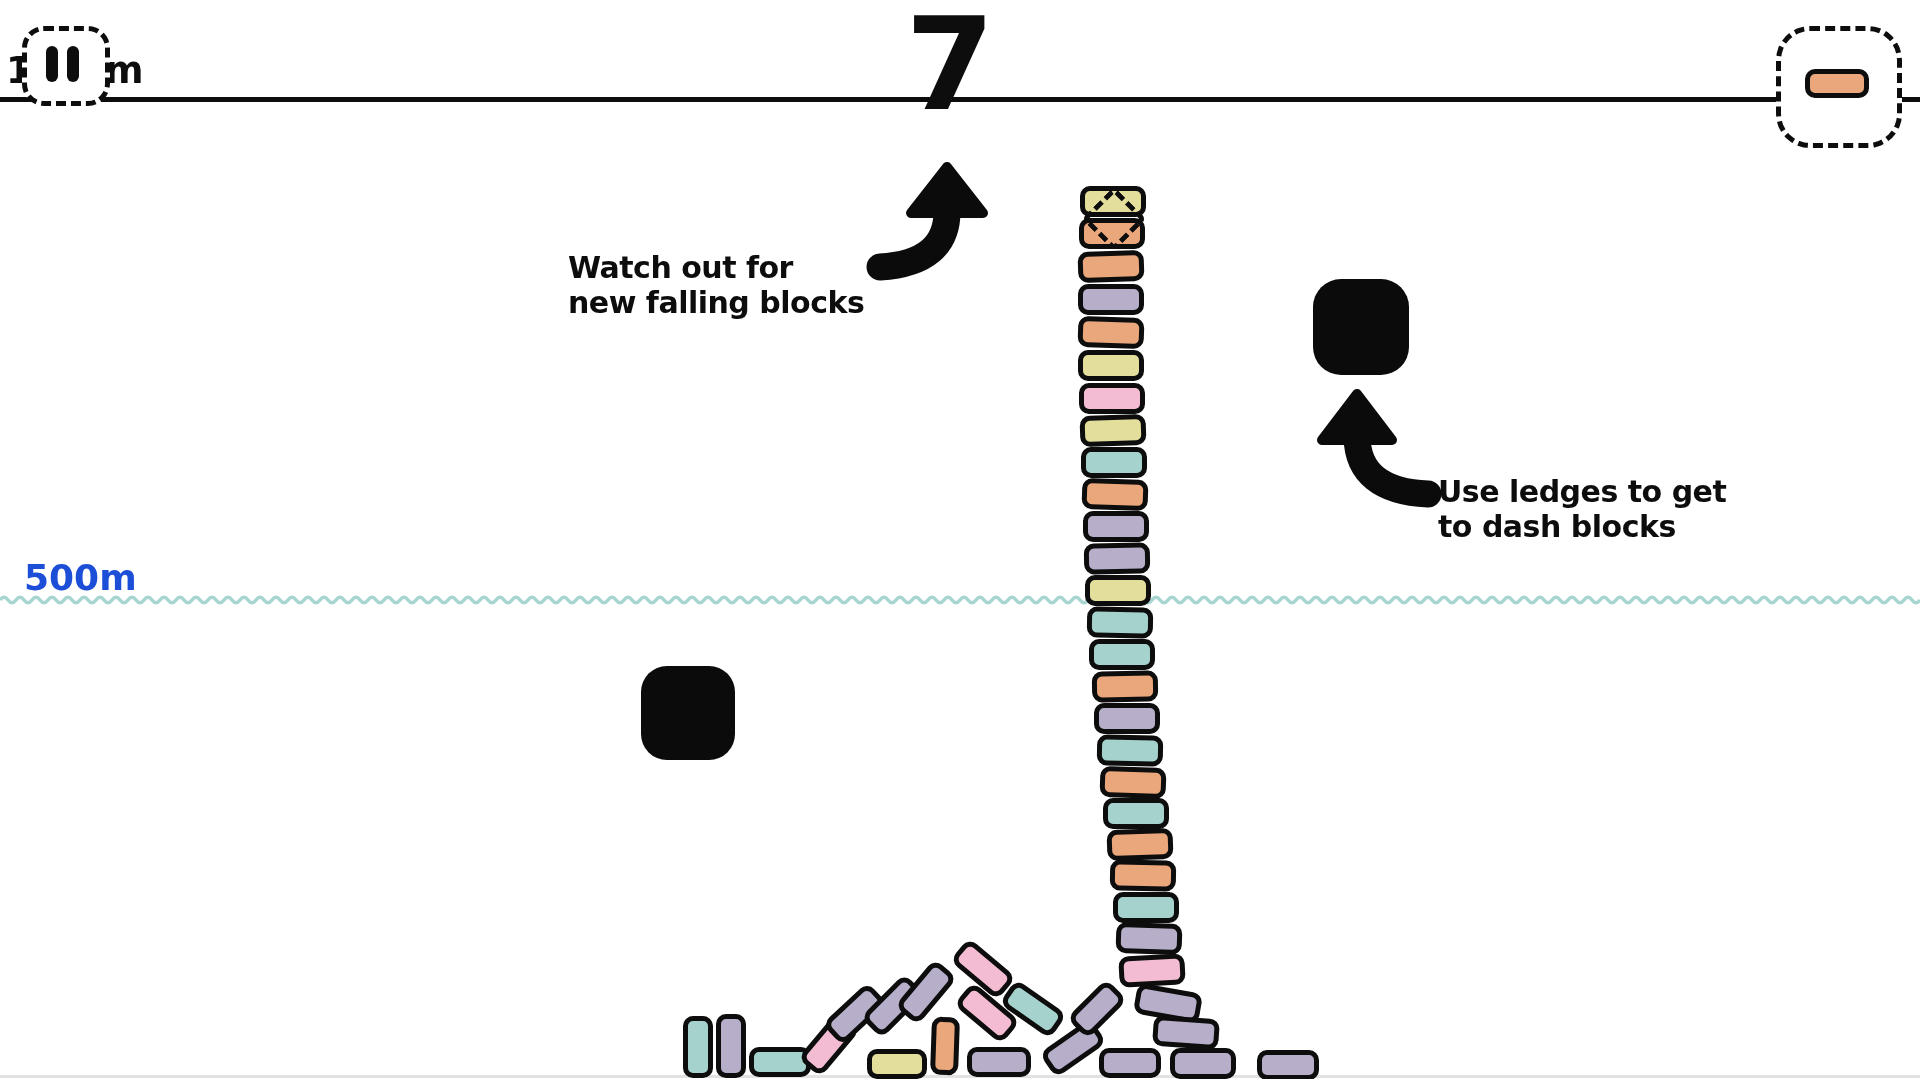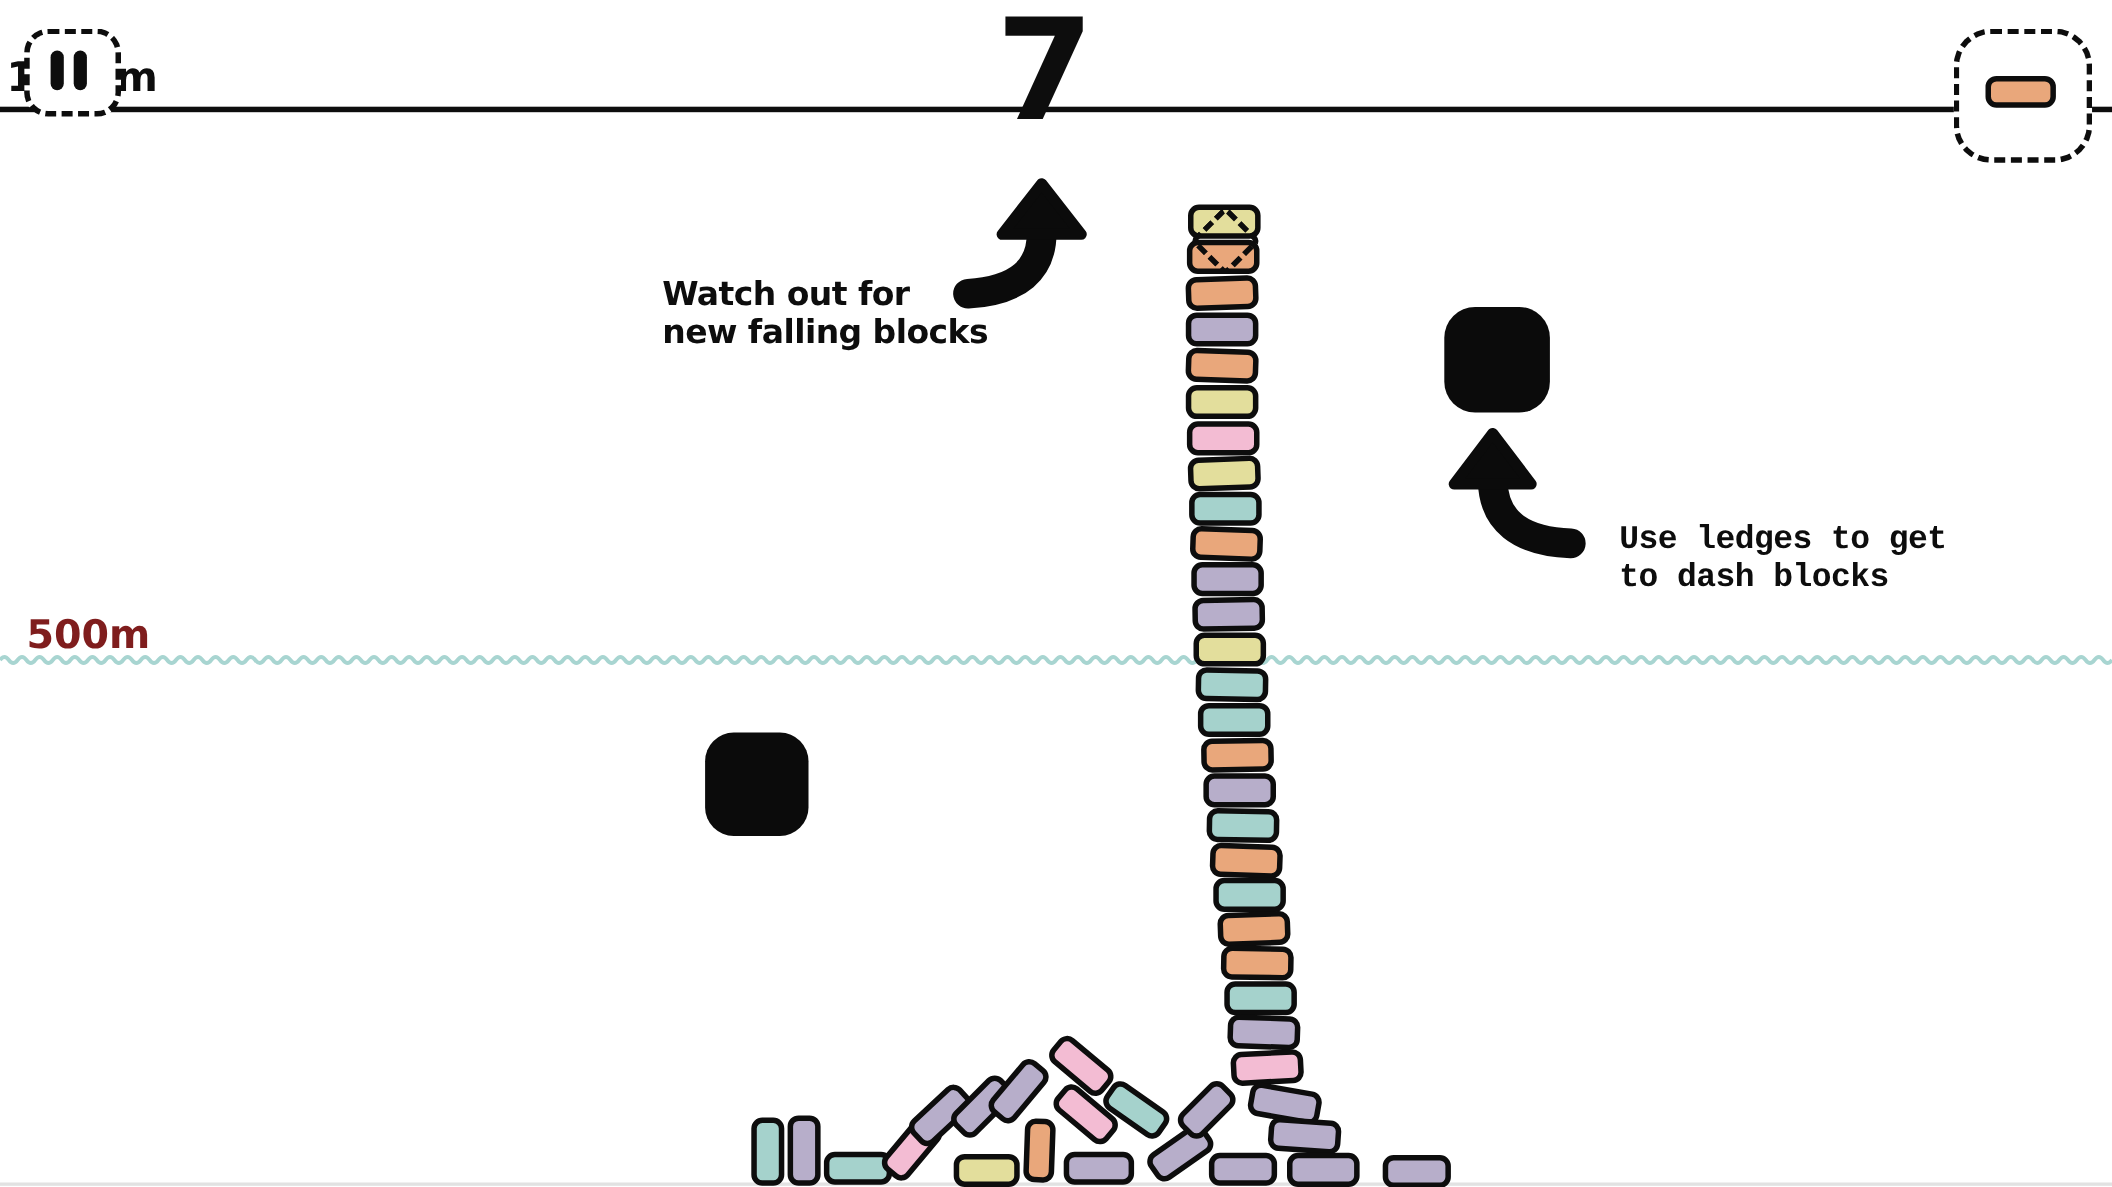--- a/index.html
+++ b/index.html
@@ -44,37 +44,37 @@
     position:absolute;border:5px solid #0d0d0d;border-radius:10px;box-sizing:border-box;z-index:2;
   }
   .ledge{position:absolute;background:#0b0b0b;z-index:2;}
   #diamond-marker{
     position:absolute;left:1091px;top:196px;width:46px;height:46px;border:5px dashed #0d0d0d;
     border-radius:6px;transform:rotate(45deg);box-sizing:border-box;z-index:3;background:transparent;
   }
   
   .tut-text{
     position:absolute;font-size:30px;font-weight:800;color:#0d0d0d;line-height:35px;
-    letter-spacing:-0.5px;z-index:6;white-space:nowrap;margin-left:34px;
+    letter-spacing:-0.5px;z-index:6;white-space:nowrap;
   }
   #tut-falling{left:568px;top:250px;}
-  #tut-ledges{left:1438px;top:474px;font-family:Liberation Mono, monospace;}
+  #tut-ledges{left:1438px;top:474px;}
   #arrow-layer{position:absolute;left:0;top:0;width:1920px;height:1079px;z-index:6;pointer-events:none;}
 </style>
 </head>
 <body>
 
 <div id="stage">
 
   <div id="ground-line"></div>
   <div id="line-1000"></div>
   <svg id="line-500" viewBox="0 0 1920 12" preserveAspectRatio="none">
     <path id="wave-path" fill="none" stroke-width="3.5" stroke="#A8D5D1" d="M0 6 Q 4 0.5 8 6 Q 12 11.5 16 6 Q 20 0.5 24 6 Q 28 11.5 32 6 Q 36 0.5 40 6 Q 44 11.5 48 6 Q 52 0.5 56 6 Q 60 11.5 64 6 Q 68 0.5 72 6 Q 76 11.5 80 6 Q 84 0.5 88 6 Q 92 11.5 96 6 Q 100 0.5 104 6 Q 108 11.5 112 6 Q 116 0.5 120 6 Q 124 11.5 128 6 Q 132 0.5 136 6 Q 140 11.5 144 6 Q 148 0.5 152 6 Q 156 11.5 160 6 Q 164 0.5 168 6 Q 172 11.5 176 6 Q 180 0.5 184 6 Q 188 11.5 192 6 Q 196 0.5 200 6 Q 204 11.5 208 6 Q 212 0.5 216 6 Q 220 11.5 224 6 Q 228 0.5 232 6 Q 236 11.5 240 6 Q 244 0.5 248 6 Q 252 11.5 256 6 Q 260 0.5 264 6 Q 268 11.5 272 6 Q 276 0.5 280 6 Q 284 11.5 288 6 Q 292 0.5 296 6 Q 300 11.5 304 6 Q 308 0.5 312 6 Q 316 11.5 320 6 Q 324 0.5 328 6 Q 332 11.5 336 6 Q 340 0.5 344 6 Q 348 11.5 352 6 Q 356 0.5 360 6 Q 364 11.5 368 6 Q 372 0.5 376 6 Q 380 11.5 384 6 Q 388 0.5 392 6 Q 396 11.5 400 6 Q 404 0.5 408 6 Q 412 11.5 416 6 Q 420 0.5 424 6 Q 428 11.5 432 6 Q 436 0.5 440 6 Q 444 11.5 448 6 Q 452 0.5 456 6 Q 460 11.5 464 6 Q 468 0.5 472 6 Q 476 11.5 480 6 Q 484 0.5 488 6 Q 492 11.5 496 6 Q 500 0.5 504 6 Q 508 11.5 512 6 Q 516 0.5 520 6 Q 524 11.5 528 6 Q 532 0.5 536 6 Q 540 11.5 544 6 Q 548 0.5 552 6 Q 556 11.5 560 6 Q 564 0.5 568 6 Q 572 11.5 576 6 Q 580 0.5 584 6 Q 588 11.5 592 6 Q 596 0.5 600 6 Q 604 11.5 608 6 Q 612 0.5 616 6 Q 620 11.5 624 6 Q 628 0.5 632 6 Q 636 11.5 640 6 Q 644 0.5 648 6 Q 652 11.5 656 6 Q 660 0.5 664 6 Q 668 11.5 672 6 Q 676 0.5 680 6 Q 684 11.5 688 6 Q 692 0.5 696 6 Q 700 11.5 704 6 Q 708 0.5 712 6 Q 716 11.5 720 6 Q 724 0.5 728 6 Q 732 11.5 736 6 Q 740 0.5 744 6 Q 748 11.5 752 6 Q 756 0.5 760 6 Q 764 11.5 768 6 Q 772 0.5 776 6 Q 780 11.5 784 6 Q 788 0.5 792 6 Q 796 11.5 800 6 Q 804 0.5 808 6 Q 812 11.5 816 6 Q 820 0.5 824 6 Q 828 11.5 832 6 Q 836 0.5 840 6 Q 844 11.5 848 6 Q 852 0.5 856 6 Q 860 11.5 864 6 Q 868 0.5 872 6 Q 876 11.5 880 6 Q 884 0.5 888 6 Q 892 11.5 896 6 Q 900 0.5 904 6 Q 908 11.5 912 6 Q 916 0.5 920 6 Q 924 11.5 928 6 Q 932 0.5 936 6 Q 940 11.5 944 6 Q 948 0.5 952 6 Q 956 11.5 960 6 Q 964 0.5 968 6 Q 972 11.5 976 6 Q 980 0.5 984 6 Q 988 11.5 992 6 Q 996 0.5 1000 6 Q 1004 11.5 1008 6 Q 1012 0.5 1016 6 Q 1020 11.5 1024 6 Q 1028 0.5 1032 6 Q 1036 11.5 1040 6 Q 1044 0.5 1048 6 Q 1052 11.5 1056 6 Q 1060 0.5 1064 6 Q 1068 11.5 1072 6 Q 1076 0.5 1080 6 Q 1084 11.5 1088 6 Q 1092 0.5 1096 6 Q 1100 11.5 1104 6 Q 1108 0.5 1112 6 Q 1116 11.5 1120 6 Q 1124 0.5 1128 6 Q 1132 11.5 1136 6 Q 1140 0.5 1144 6 Q 1148 11.5 1152 6 Q 1156 0.5 1160 6 Q 1164 11.5 1168 6 Q 1172 0.5 1176 6 Q 1180 11.5 1184 6 Q 1188 0.5 1192 6 Q 1196 11.5 1200 6 Q 1204 0.5 1208 6 Q 1212 11.5 1216 6 Q 1220 0.5 1224 6 Q 1228 11.5 1232 6 Q 1236 0.5 1240 6 Q 1244 11.5 1248 6 Q 1252 0.5 1256 6 Q 1260 11.5 1264 6 Q 1268 0.5 1272 6 Q 1276 11.5 1280 6 Q 1284 0.5 1288 6 Q 1292 11.5 1296 6 Q 1300 0.5 1304 6 Q 1308 11.5 1312 6 Q 1316 0.5 1320 6 Q 1324 11.5 1328 6 Q 1332 0.5 1336 6 Q 1340 11.5 1344 6 Q 1348 0.5 1352 6 Q 1356 11.5 1360 6 Q 1364 0.5 1368 6 Q 1372 11.5 1376 6 Q 1380 0.5 1384 6 Q 1388 11.5 1392 6 Q 1396 0.5 1400 6 Q 1404 11.5 1408 6 Q 1412 0.5 1416 6 Q 1420 11.5 1424 6 Q 1428 0.5 1432 6 Q 1436 11.5 1440 6 Q 1444 0.5 1448 6 Q 1452 11.5 1456 6 Q 1460 0.5 1464 6 Q 1468 11.5 1472 6 Q 1476 0.5 1480 6 Q 1484 11.5 1488 6 Q 1492 0.5 1496 6 Q 1500 11.5 1504 6 Q 1508 0.5 1512 6 Q 1516 11.5 1520 6 Q 1524 0.5 1528 6 Q 1532 11.5 1536 6 Q 1540 0.5 1544 6 Q 1548 11.5 1552 6 Q 1556 0.5 1560 6 Q 1564 11.5 1568 6 Q 1572 0.5 1576 6 Q 1580 11.5 1584 6 Q 1588 0.5 1592 6 Q 1596 11.5 1600 6 Q 1604 0.5 1608 6 Q 1612 11.5 1616 6 Q 1620 0.5 1624 6 Q 1628 11.5 1632 6 Q 1636 0.5 1640 6 Q 1644 11.5 1648 6 Q 1652 0.5 1656 6 Q 1660 11.5 1664 6 Q 1668 0.5 1672 6 Q 1676 11.5 1680 6 Q 1684 0.5 1688 6 Q 1692 11.5 1696 6 Q 1700 0.5 1704 6 Q 1708 11.5 1712 6 Q 1716 0.5 1720 6 Q 1724 11.5 1728 6 Q 1732 0.5 1736 6 Q 1740 11.5 1744 6 Q 1748 0.5 1752 6 Q 1756 11.5 1760 6 Q 1764 0.5 1768 6 Q 1772 11.5 1776 6 Q 1780 0.5 1784 6 Q 1788 11.5 1792 6 Q 1796 0.5 1800 6 Q 1804 11.5 1808 6 Q 1812 0.5 1816 6 Q 1820 11.5 1824 6 Q 1828 0.5 1832 6 Q 1836 11.5 1840 6 Q 1844 0.5 1848 6 Q 1852 11.5 1856 6 Q 1860 0.5 1864 6 Q 1868 11.5 1872 6 Q 1876 0.5 1880 6 Q 1884 11.5 1888 6 Q 1892 0.5 1896 6 Q 1900 11.5 1904 6 Q 1908 0.5 1912 6 Q 1916 11.5 1920 6"></path>
   </svg>
-  <div id="label-500m" style="color: #7f1d1d;">500m</div>
+  <div id="label-500m" style="color: #1d4ed8;">500m</div>
 
   <div id="height-label">1000m</div>
   <div id="pause-button">
     <div class="pause-bar" id="pause-bar-l"></div>
     <div class="pause-bar" id="pause-bar-r"></div>
   </div>
   <div id="score">7</div>
   <div id="next-box">
     <div id="next-block" style="background: rgb(233, 167, 123);"></div>
   </div>

